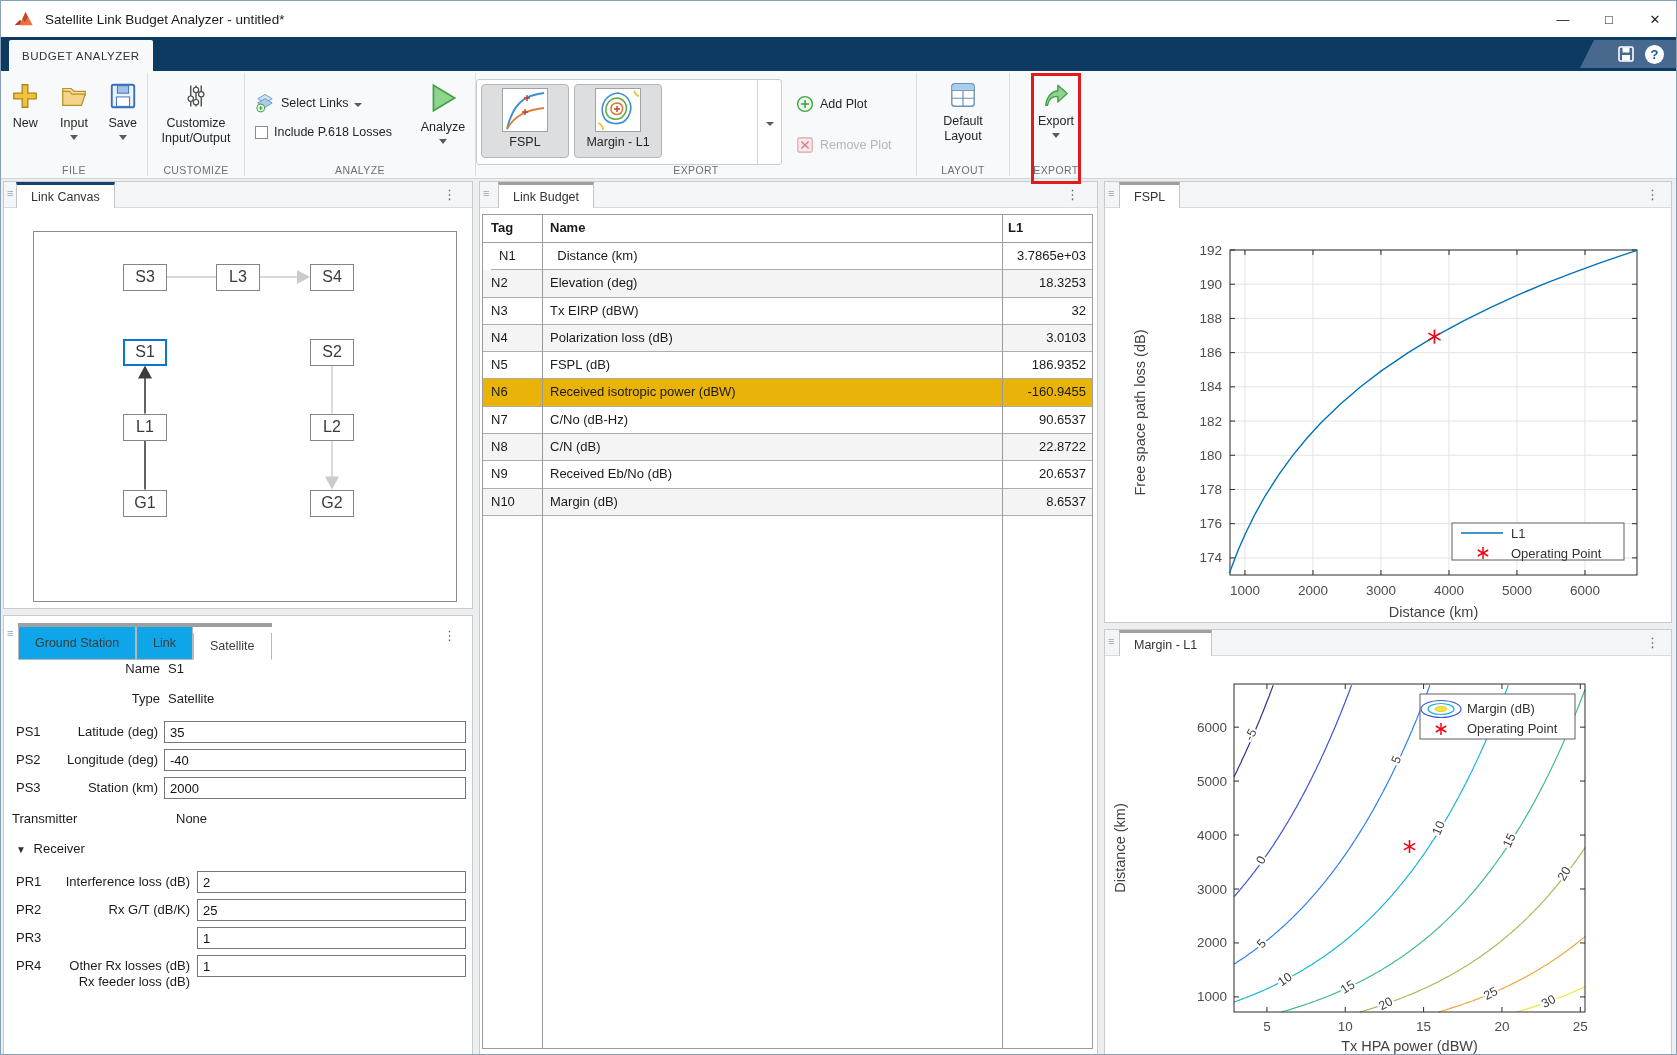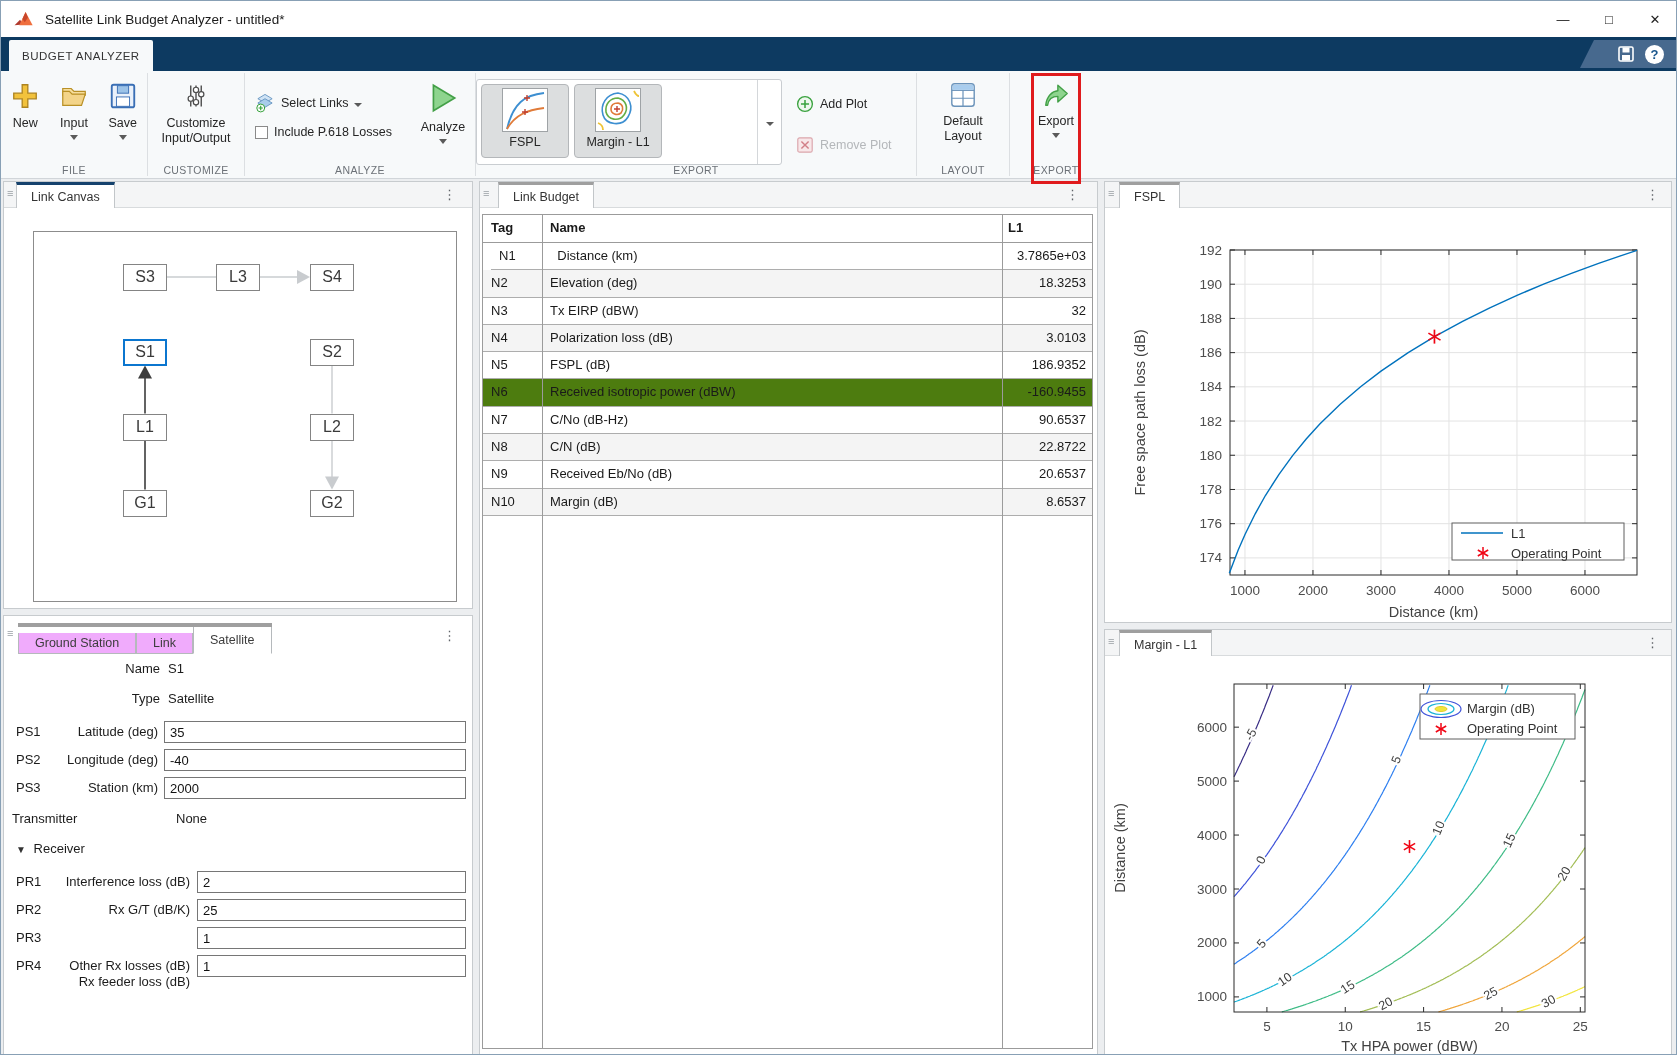--- a/index.html
+++ b/index.html
@@ -49,21 +49,21 @@
   
   #canvas-box{position:absolute;left:32px;top:230px;width:424px;height:371px;background:#fff;border:1px solid #8c8c8c}
   .cnode{position:absolute;width:44px;height:27px;background:#fff;border:1.5px solid #848484;color:#3a3a3a;font-size:16px;text-align:center;line-height:24px;cursor:pointer}
   .cnode.sel{border:2.5px solid #0b76cf;line-height:22px}
   
   .prow{position:absolute;left:0;width:470px;height:22px;font-size:13px;color:#1c1c1c}
   .prow .tag{position:absolute;left:12px;top:3px}
   .prow .lbl{position:absolute;top:3px;text-align:right}
   .prow input{position:absolute;top:0;height:22px;border:1px solid #767676;background:#fff;font-family:inherit;font-size:13px;padding-left:5px;color:#111}
   .ptabs{position:absolute;left:14px;display:flex;align-items:flex-end;border-top:4px solid #9f9f9f}
-  .ptabs .t{height:21px;padding:0 16px;font-size:12.5px;color:#3c3c3c;background:#f0abfc;border:1px solid #b5b9bc;border-top:none;display:flex;align-items:center;cursor:pointer}
+  .ptabs .t{height:33px;padding:0 16px;font-size:12.5px;color:#3c3c3c;background:#0ea5e9;border:1px solid #b5b9bc;border-top:none;display:flex;align-items:center;cursor:pointer}
   .ptabs .t.act{background:#fff;border-bottom:1px solid #fff;height:27px}
   
   #budget-table{position:absolute;background:#fff;border:1px solid #9b9b9b;font-size:13px;color:#1a1a1a}
   .trow{position:relative;display:flex;border-bottom:1px solid #adadad}
   .trow.hd{font-weight:bold;border-bottom:1px solid #9b9b9b}
   .trow .c0{width:59px;padding:5px 0 0 8px}
   .trow .c1{width:460px;padding:5px 0 0 8px}
   .trow .c2{width:90px;text-align:right;padding:5px 6px 0 0}
   .colsep{position:absolute;top:0;bottom:0;width:1px;background:#9b9b9b}
   svg text{font-family:"Liberation Sans",sans-serif}
@@ -381,21 +381,21 @@
       <div class="trow" style="height: 27.3px; background: rgb(244, 244, 244);">
         <div class="c0">N4</div>
         <div class="c1">Polarization loss (dB)</div>
         <div class="c2">3.0103</div>
       </div>
       <div class="trow" style="height: 27.3px;">
         <div class="c0">N5</div>
         <div class="c1">FSPL (dB)</div>
         <div class="c2">186.9352</div>
       </div>
-      <div class="trow" style="height: 27.3px; background: #4d7c0f;">
+      <div class="trow" style="height: 27.3px; background: #eab308;">
         <div class="c0">N6</div>
         <div class="c1">Received isotropic power (dBW)</div>
         <div class="c2">-160.9455</div>
       </div>
       <div class="trow" style="height: 27.3px;">
         <div class="c0">N7</div>
         <div class="c1">C/No (dB-Hz)</div>
         <div class="c2">90.6537</div>
       </div>
       <div class="trow" style="height: 27.3px; background: rgb(244, 244, 244);">

